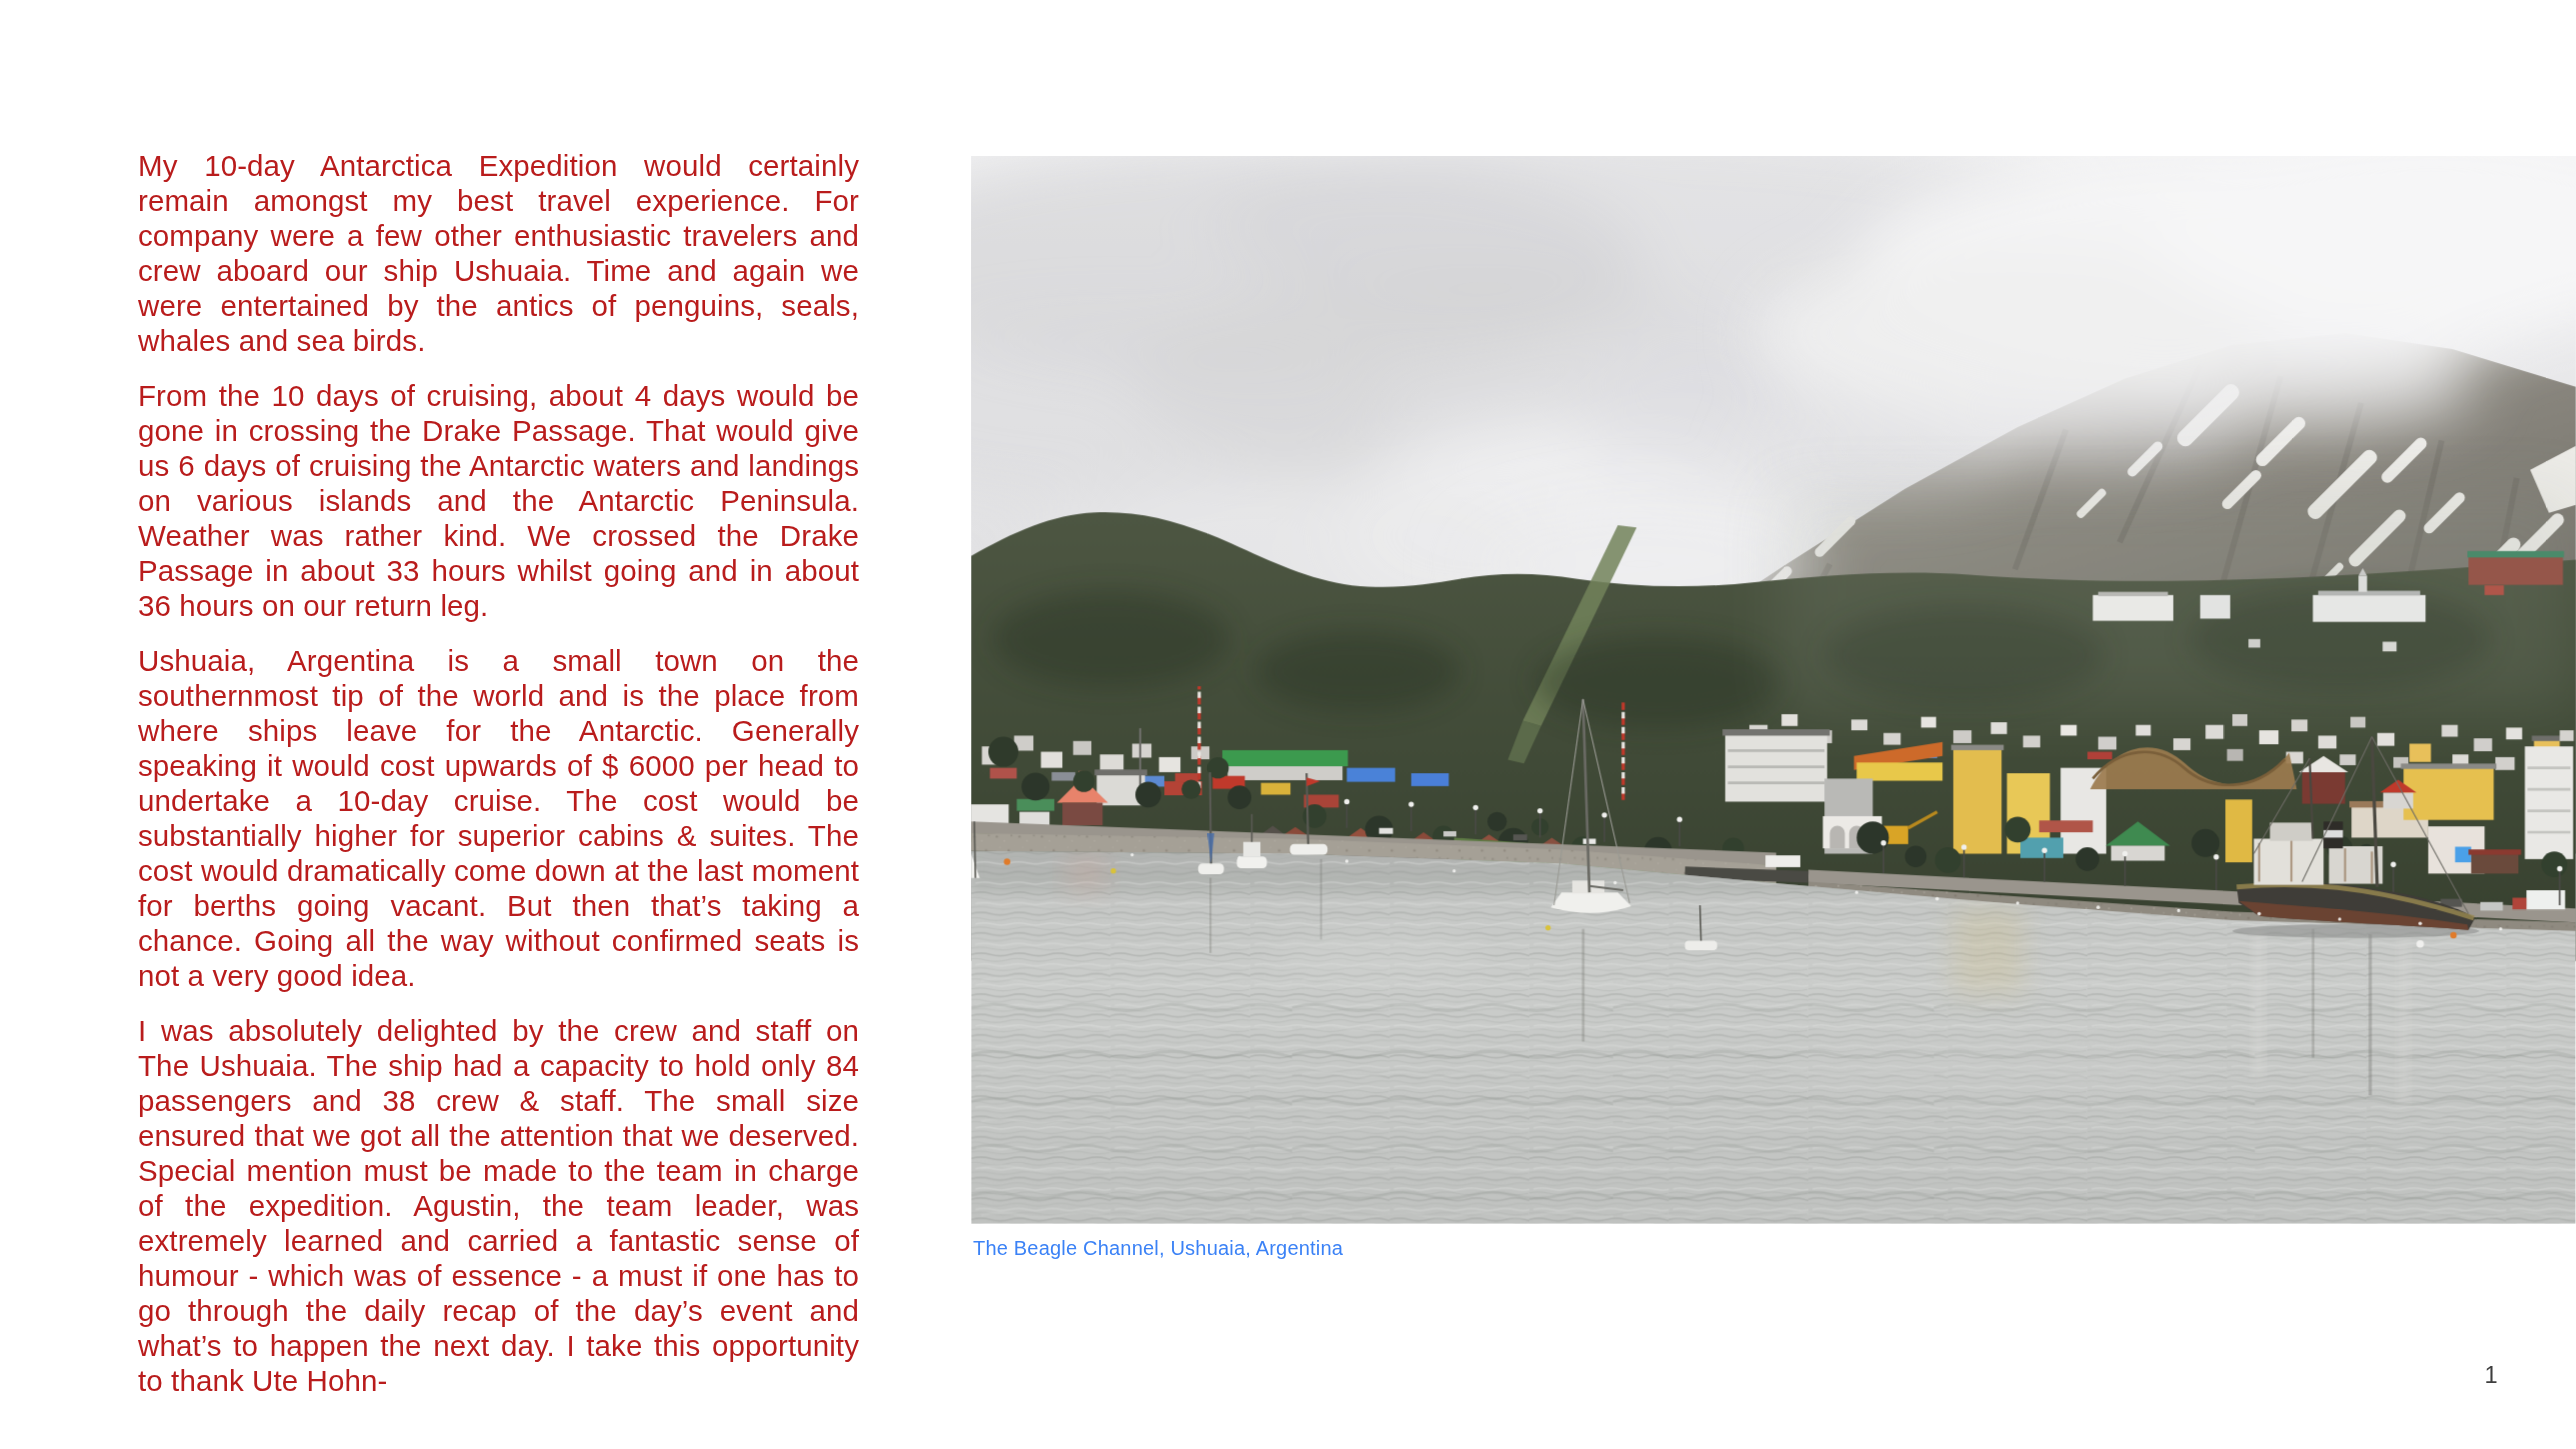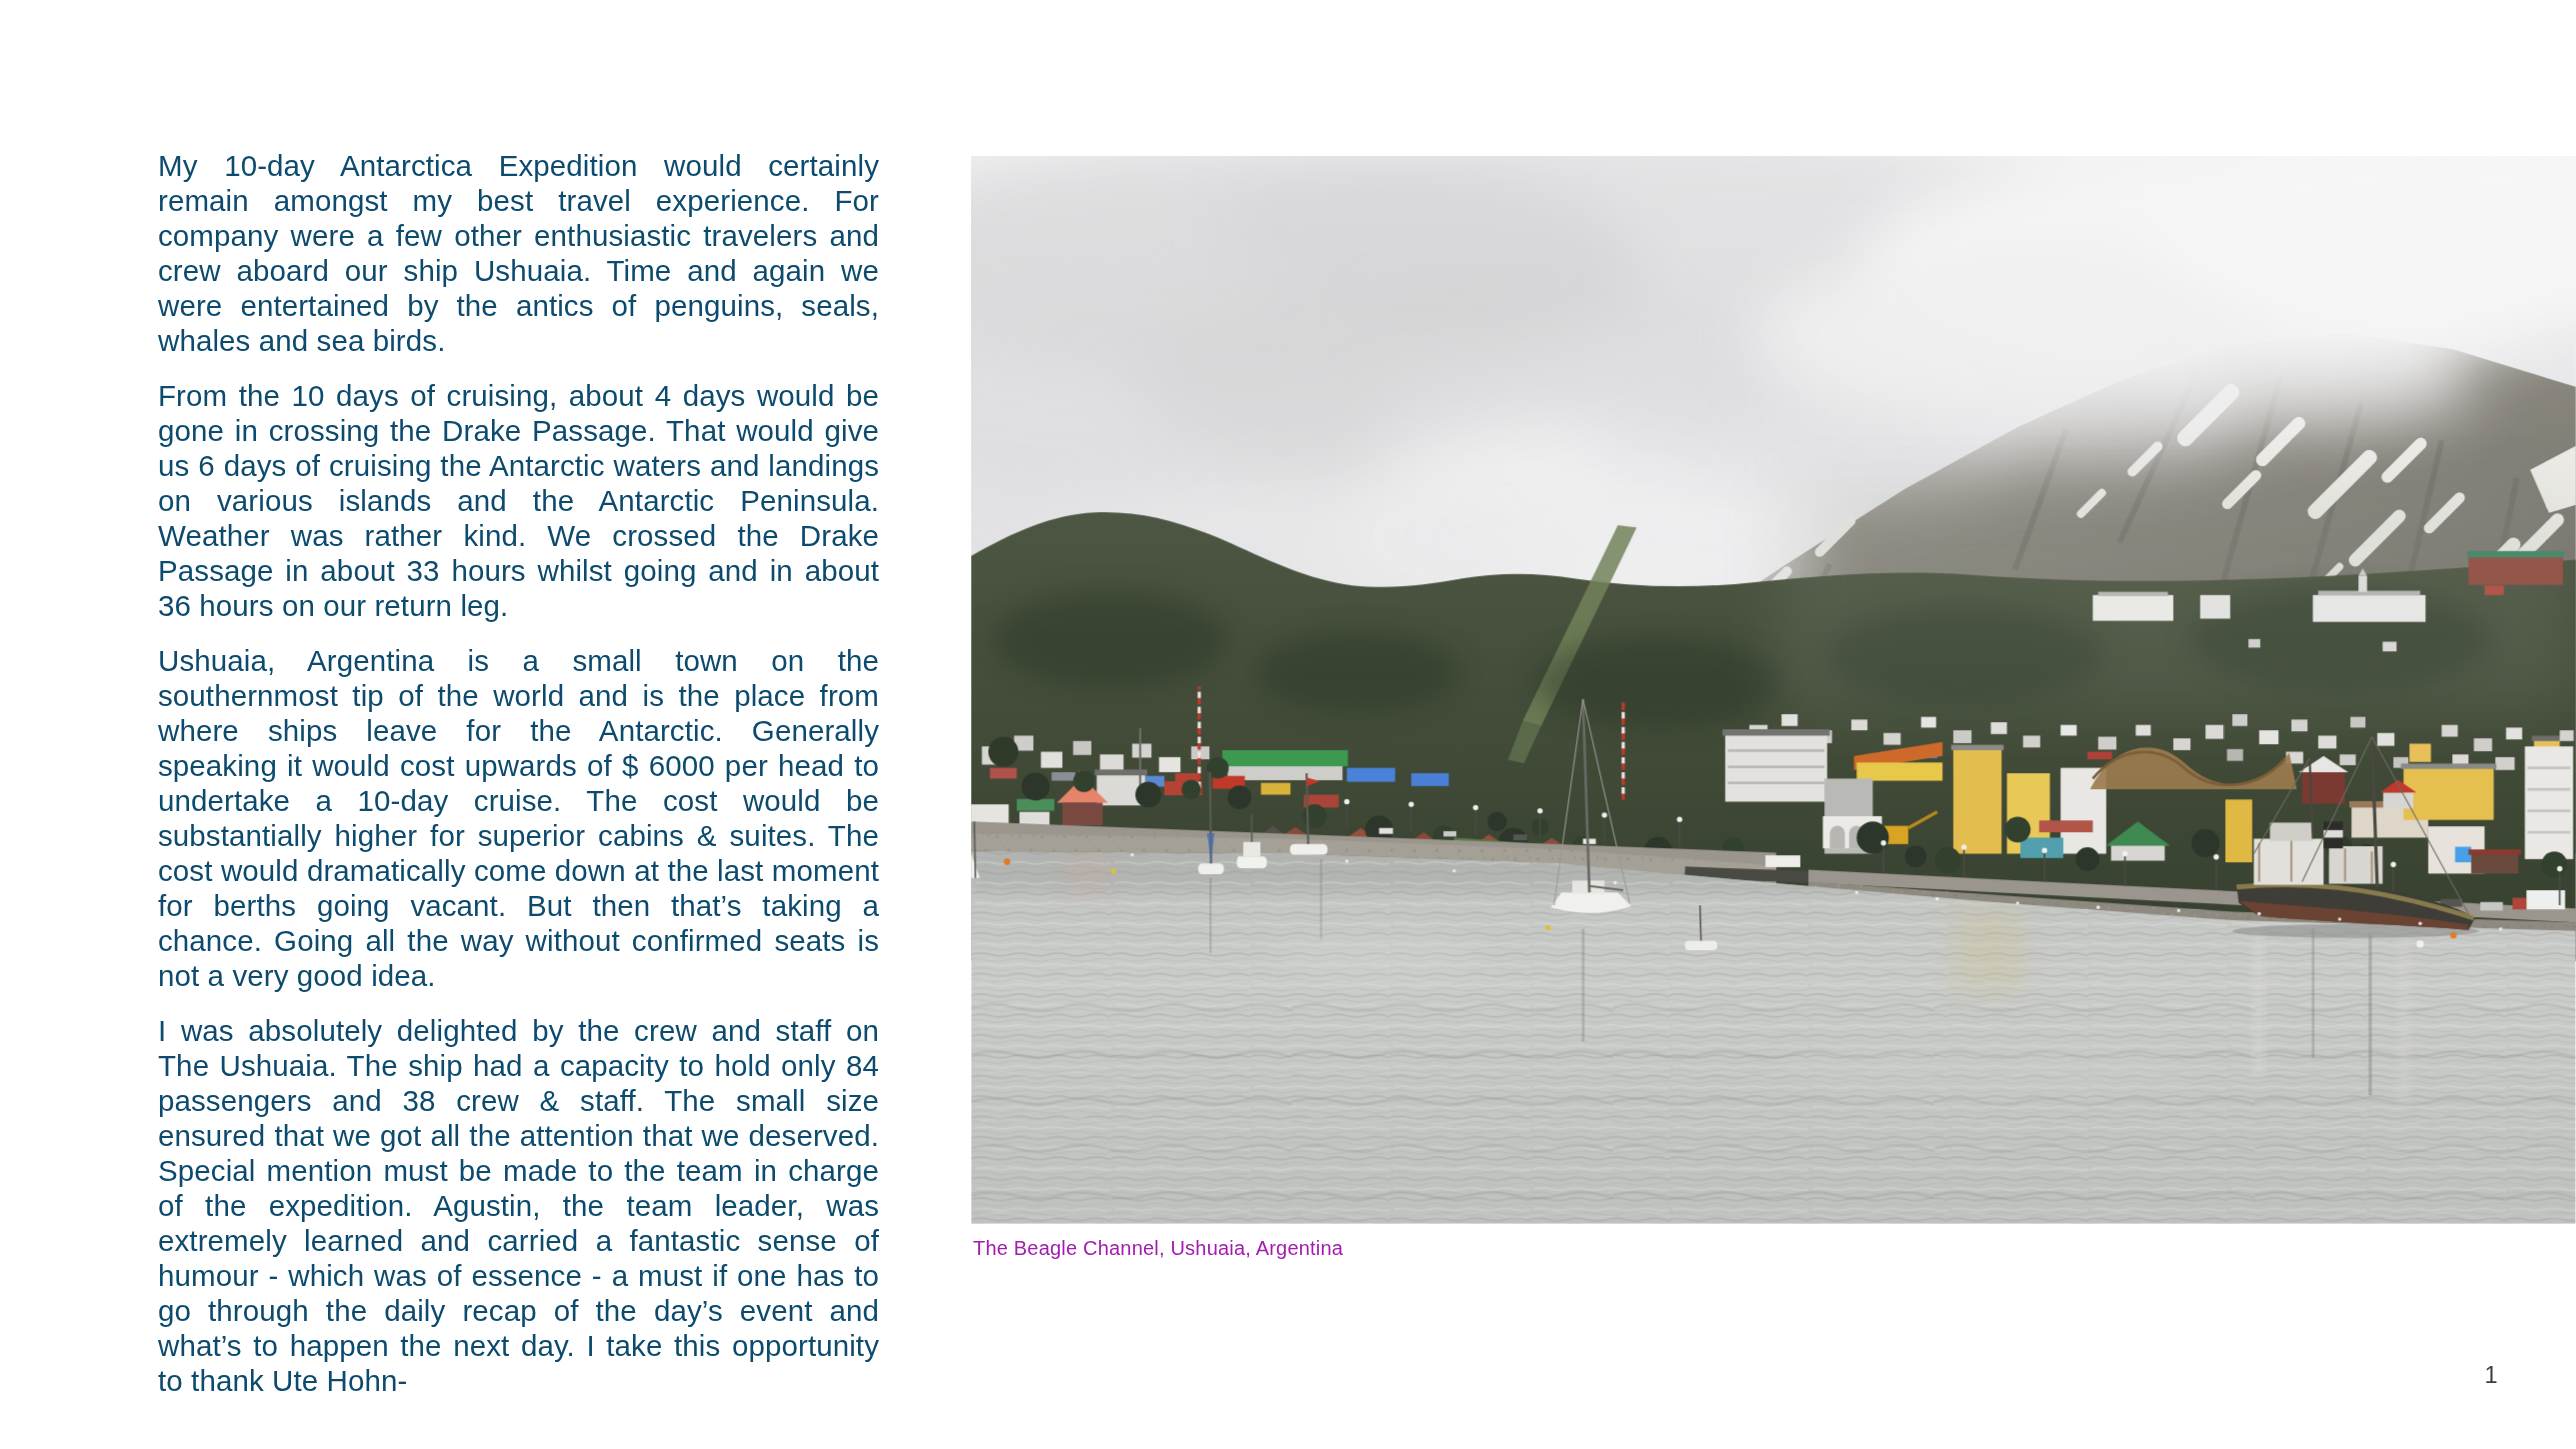--- a/index.html
+++ b/index.html
@@ -1,28 +1,28 @@
 <!DOCTYPE html>
 <html style="font-size:8.6px"><head>
 <meta charset="utf-8">
 <style>
   html,body{margin:0;padding:0;background:#ffffff;}
   body{width:2576px;height:1449px;font-family:"Liberation Sans",sans-serif;}
   .page{position:relative;width:2576px;height:1449px;background:#ffffff;overflow:hidden;}
   .text-col{
     position:absolute;left:138px;top:148px;width:721px;
-    color:#0c4a6e;font-size:29.5px;line-height:35px;
-    text-align:justify;letter-spacing:0.1px;margin-left:20px;
+    color:#b91c1c;font-size:29.5px;line-height:35px;
+    text-align:justify;letter-spacing:0.1px;
   }
   .text-col p{margin:0 0 20px 0;}
   .photo-fig{position:absolute;left:971px;top:156px;margin:0;}
   .photo-fig svg{display:block;}
   .caption{
     position:absolute;left:973px;top:1237px;
-    font-size:20px;color:#a21caf;letter-spacing:0.2px;
+    font-size:20px;color:#3b82f6;letter-spacing:0.2px;
   }
   .pagenum{
     position:absolute;left:2467px;top:1362px;width:48px;
     text-align:center;font-size:23.6px;color:#3e3e3e;
   }
 </style>
 </head>
 <body>
 
 <div class="page">

